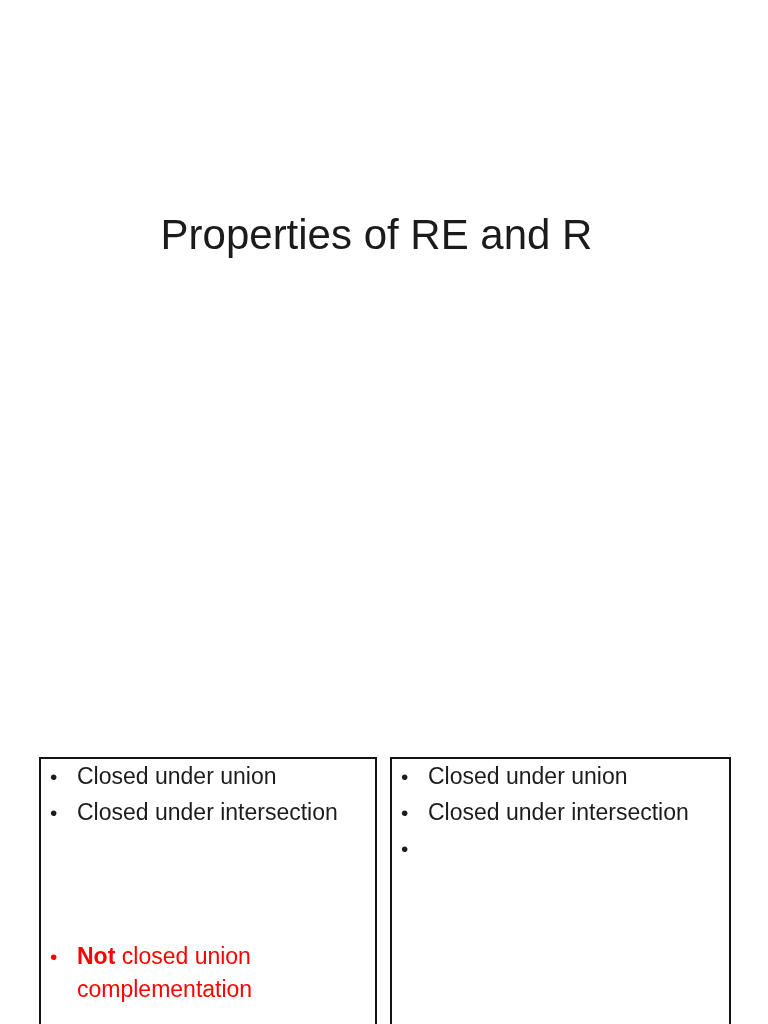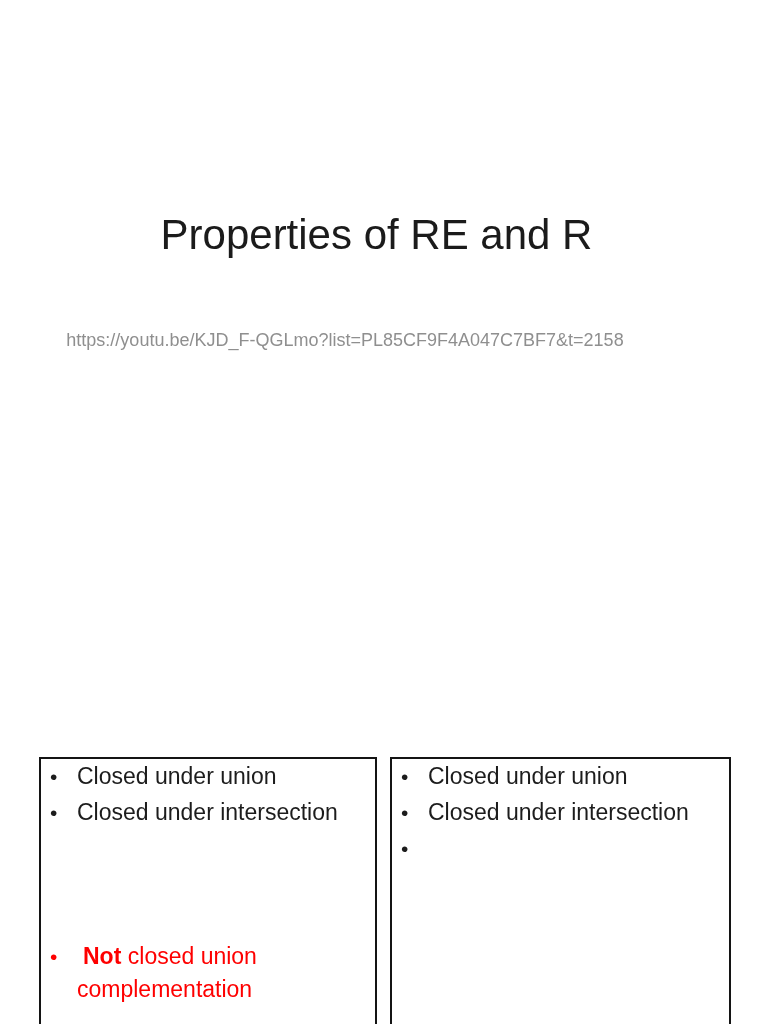--- a/index.html
+++ b/index.html
@@ -63,30 +63,29 @@
     line-height: 33px;
     color: #1c1c1c;
     margin-bottom: 3px;
   }
   .item .marker {
     position: absolute;
     left: 9px; top: 0;
     font-size: 21px;
   }
   .item.red { color: #fe0000; margin-top: 111px; }
-  .item .lead { font-weight: 700; margin-right: 0.28em; margin-left: 6px; }
+  .item .lead { font-weight: 700; margin-right: 0.28em; }
 </style>
 </head>
 <body>
 
 <div class="slide">
 
   <div class="title">Properties of RE and R</div>
 
-  <div class="video-url">https://youtu.be/KJD_F-QGLmo?list=PL85CF9F4A047C7BF7&amp;t=2158</div>
 
   <div class="col-header re">RE</div>
   <div class="col-header r">R</div>
 
   <div class="prop-box left">
     <div class="item">
       <span class="marker">•</span>
       <span class="txt">Closed under union</span>
     </div>
     <div class="item">

